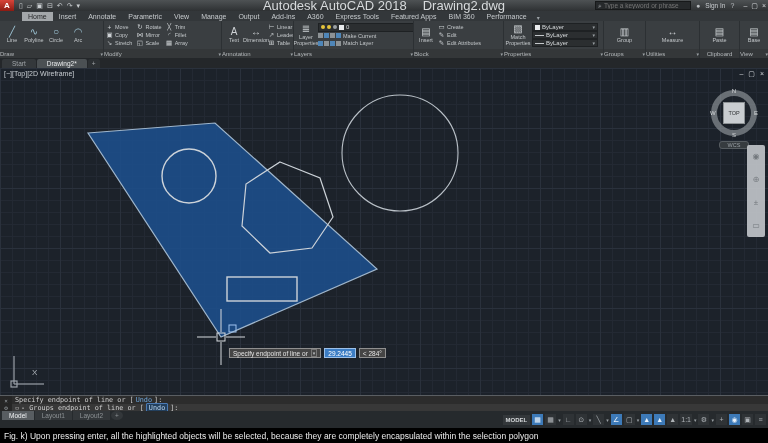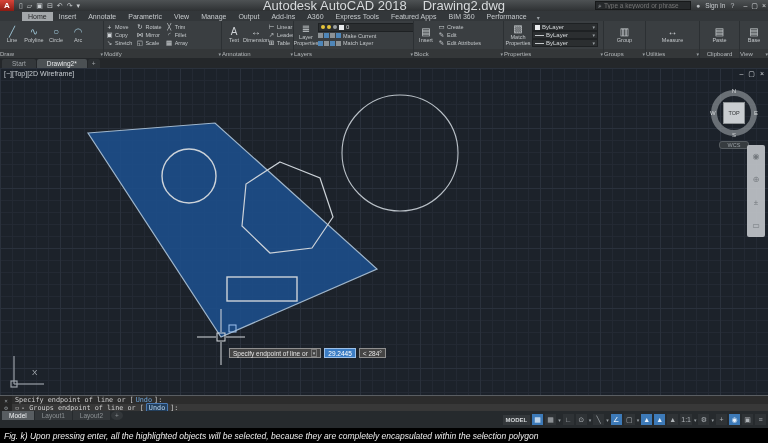--- a/index.html
+++ b/index.html
@@ -127,21 +127,21 @@
   .ltab.plus { padding:1px 4px; border-radius:50%; }
   .status { display:flex; align-items:center; gap:2px; }
   .st-model { font-size:6px; color:#d5d8da; font-weight:bold; padding:2px 3px; background:#33373a; }
   .sticon { min-width:11px; height:11px; display:flex; align-items:center; justify-content:center;
     font-size:7px; color:#aeb3b7; background:#2f3336; cursor:default; padding:0 1px; }
   .sticon.on { color:#eaf2fa; background:#3d7ab8; }
   .stdd { font-size:5px; color:#9aa0a4; }
 
   
   .caption { flex:1; background:#000; color:#ececec; font-size:8.5px; display:flex;
-    align-items:center; padding-left:4px;font-style:italic; }
+    align-items:center; padding-left:4px; }
 
   
   .ucs-x { position:absolute; left:32px; top:300px; font-size:8px; color:#aeb4ba; z-index:3; }
 </style>
 </head>
 <body>
 
 <div class="app">
 
   <div class="titlebar">

